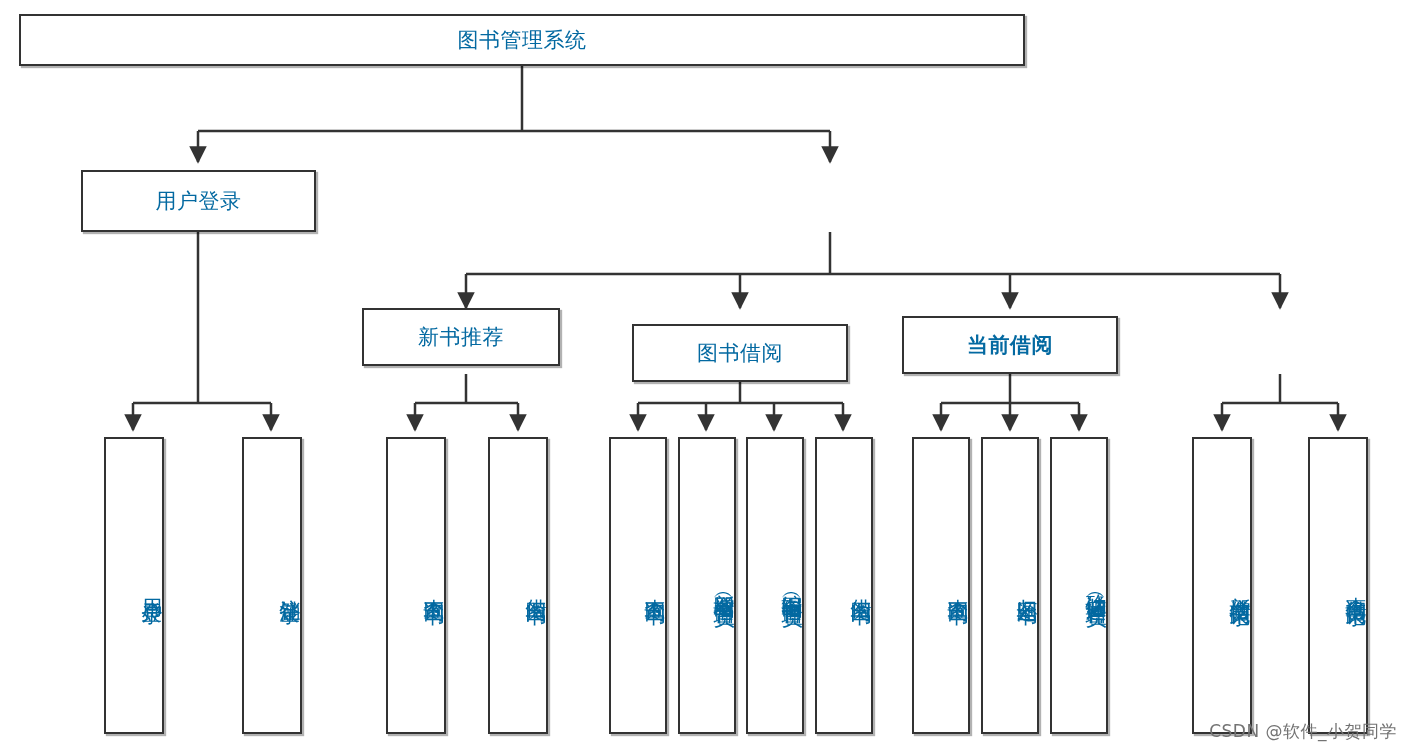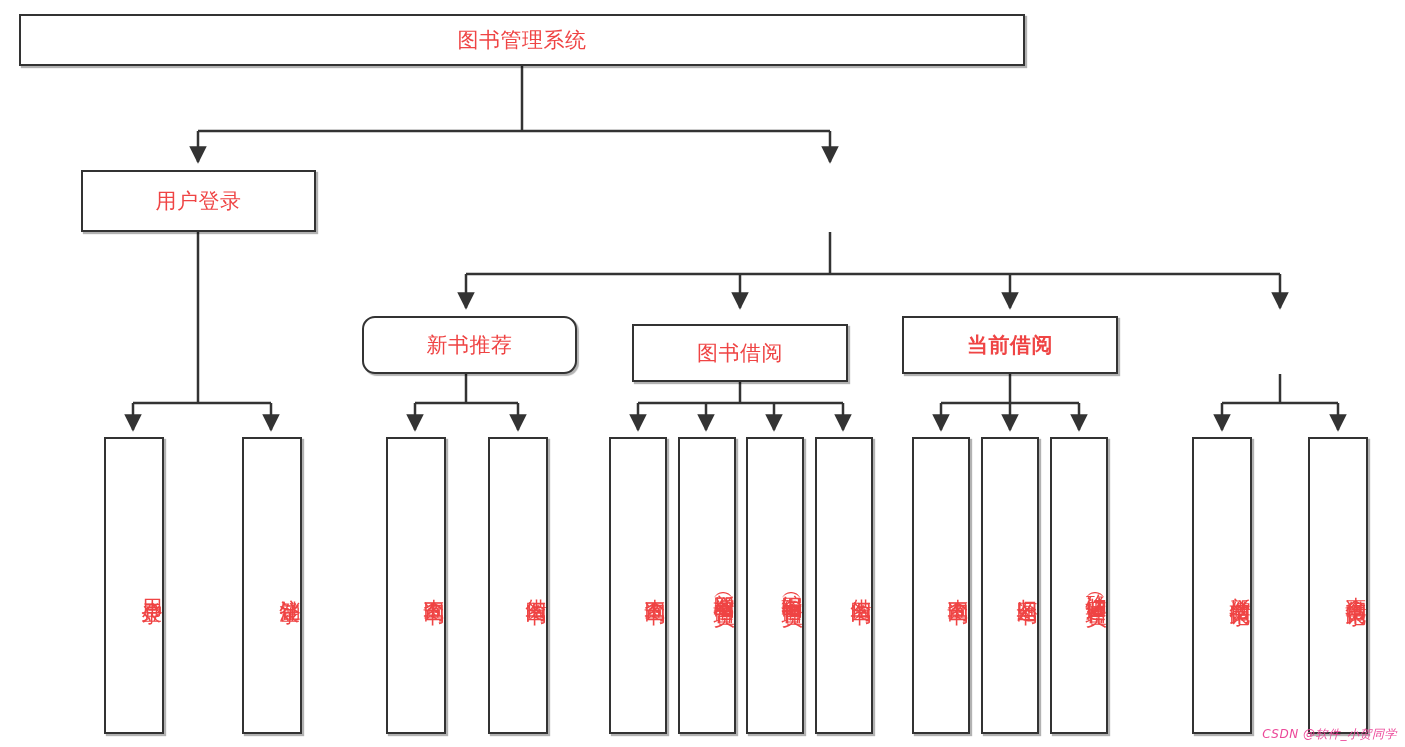--- a/index.html
+++ b/index.html
@@ -24,21 +24,21 @@
   }
   .node {
     position: absolute;
     box-sizing: border-box;
     border: 2px solid #333333;
     background: #ffffff;
     box-shadow: 2px 2px 1px rgba(0,0,0,0.30);
     display: flex;
     align-items: center;
     justify-content: center;
-    color: #ef4444;
+    color: #0369a1;
   }
   .node.horiz {
     font-size: 21px;
     letter-spacing: 0.5px;
   }
   .node.vert {
     writing-mode: vertical-rl;
     text-orientation: upright;
     font-size: 21px;
     letter-spacing: 2px;
@@ -49,25 +49,24 @@
   .node.vert .vlabel {
     writing-mode: vertical-rl;
     text-orientation: upright;
     line-height: 1.0;
     white-space: nowrap;
   }
   #watermark {
     position: absolute;
     right: 8px;
     bottom: 4px;
-    font-size: 12px;
-    color: #ec4899;
+    font-size: 17px;
+    color: #737373;
     white-space: nowrap;
     letter-spacing: 0.5px;
-    font-style: italic;
   }
 </style>
 </head>
 <body>
 
 <div id="canvas">
 
   <svg id="wires" viewBox="0 0 1405 747">
     <defs>
       <marker id="arrow" viewBox="0 0 10 10" refX="9" refY="5" markerWidth="7" markerHeight="7" orient="auto-start-reverse">
@@ -119,21 +118,21 @@
   </svg>
 
   <div class="node horiz" style="left:19px; top:14px; width:1006px; height:52px;">
     <span>图书管理系统</span>
   </div>
 
   <div class="node horiz" style="left:81px; top:170px; width:235px; height:62px;">
     <span>用户登录</span>
   </div>
 
-  <div class="node horiz" style="left:362px; top:316px; width:215px; height:58px;border-radius:13px;">
+  <div class="node horiz" style="left:362px; top:308px; width:198px; height:58px;">
     <span>新书推荐</span>
   </div>
   <div class="node horiz" style="left:632px; top:324px; width:216px; height:58px;">
     <span>图书借阅</span>
   </div>
   <div class="node horiz" style="left:902px; top:316px; width:216px; height:58px;font-weight:bold;">
     <span>当前借阅</span>
   </div>
 
   <div class="node vert" style="left:104px; top:437px; width:60px; height:297px;">

